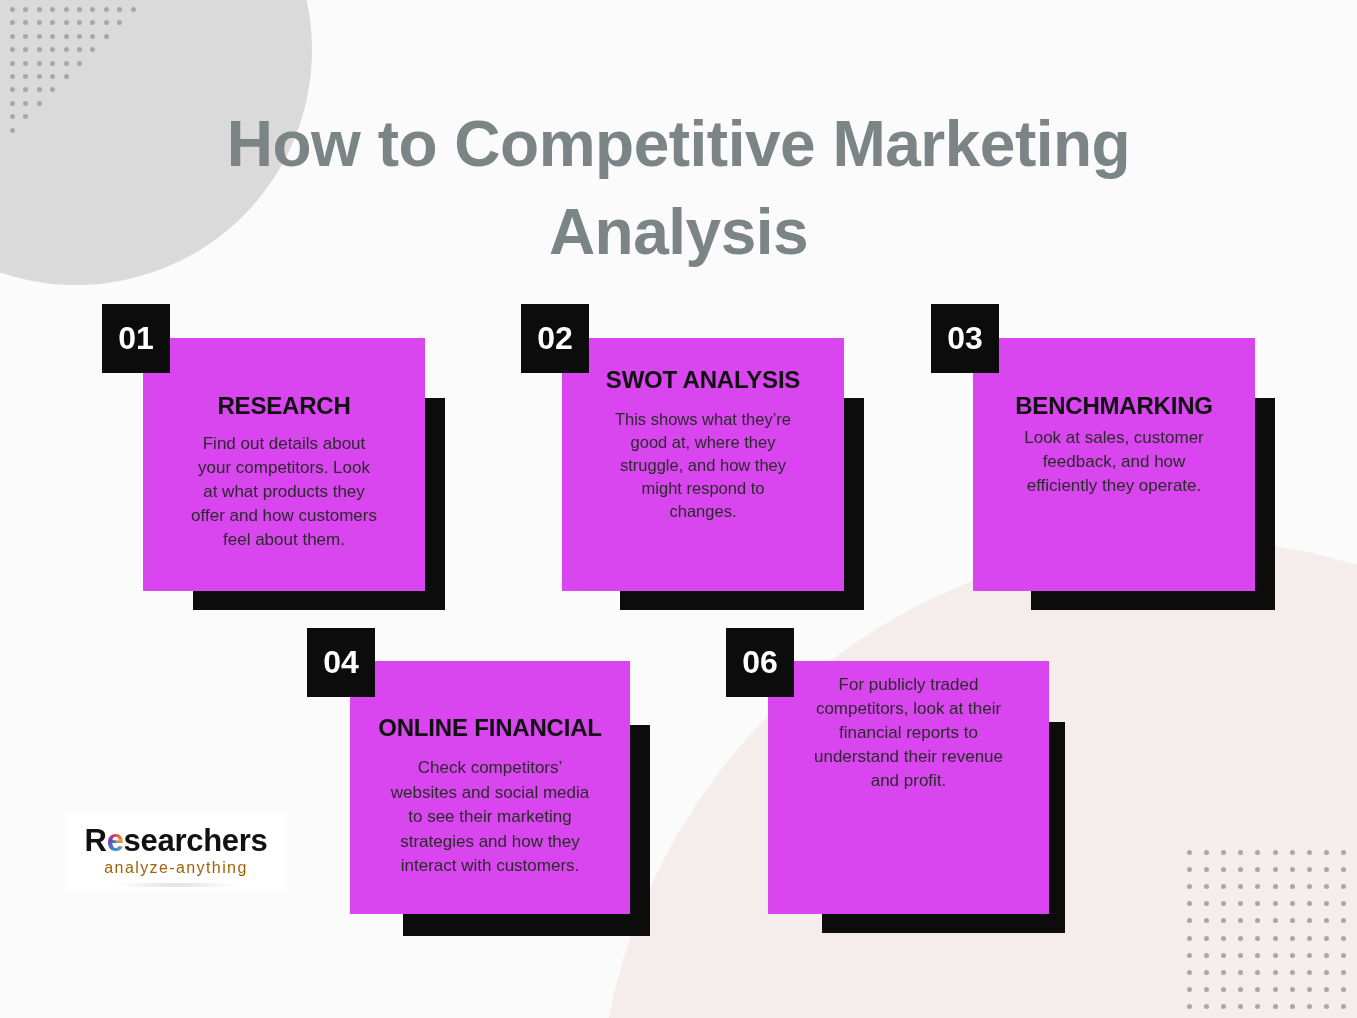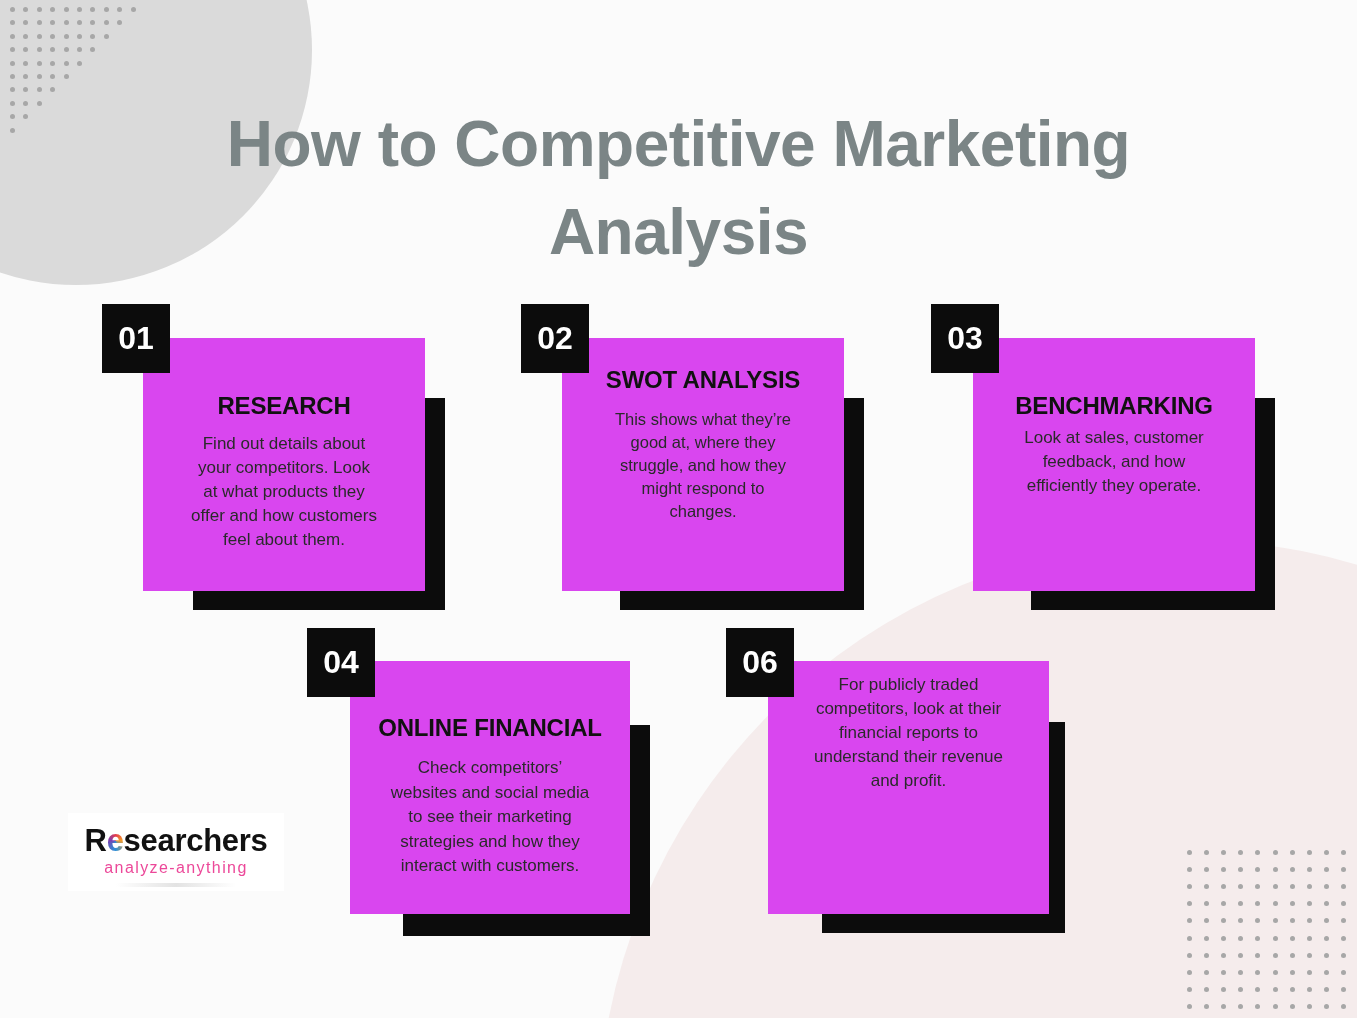--- a/index.html
+++ b/index.html
@@ -58,21 +58,21 @@
   }
   .logo .brand {
     font-size: 31px; font-weight: bold; color: #111; margin-top: 10px;
     letter-spacing: -0.3px; line-height: 36px;
   }
   .logo .brand .e {
     background: conic-gradient(#e63b4c, #f39b2b, #2b8fd6, #7a3fb2, #e63b4c);
     -webkit-background-clip: text; background-clip: text; color: transparent;
   }
   .logo .tag {
-    font-size: 16px; color: #ec4899; letter-spacing: 1.4px; line-height: 18px;
+    font-size: 16px; color: #a16207; letter-spacing: 1.4px; line-height: 18px;
   }
   .logo .underline {
     width: 120px; height: 4px; margin: 6px auto 0;
     background: linear-gradient(90deg, transparent, #e3e3e3, transparent);
   }
 </style>
 </head>
 <body>
 
 <div class="bg-circle-gray"></div>

